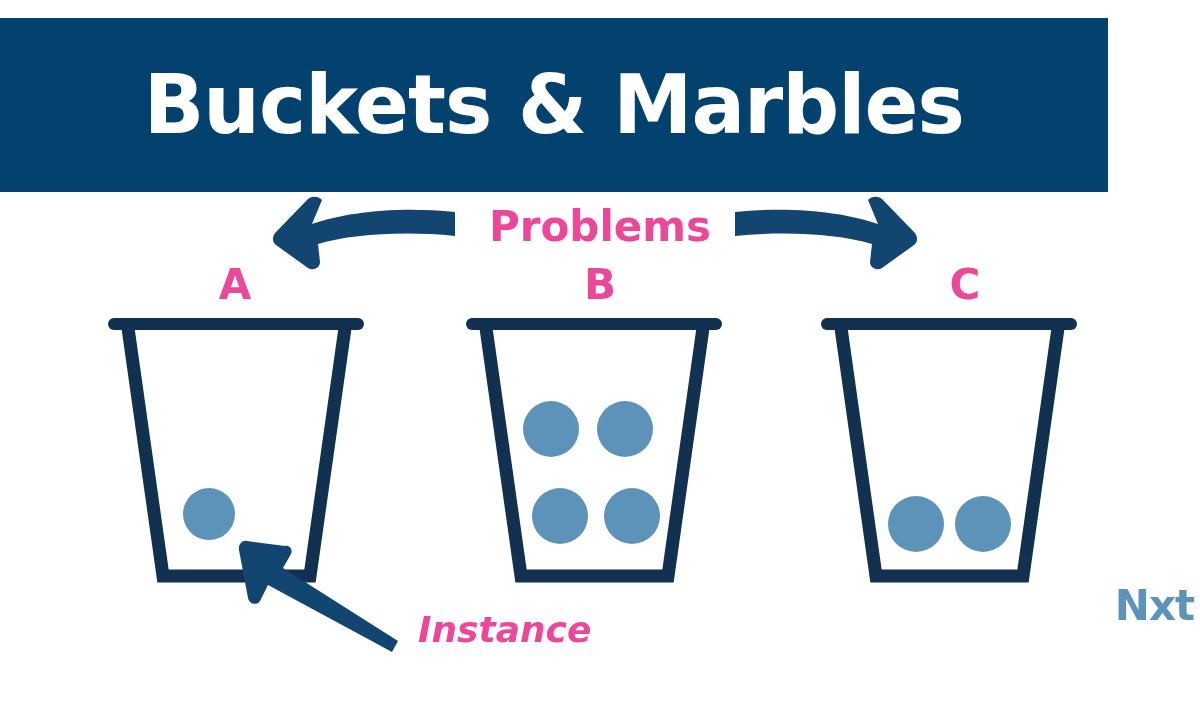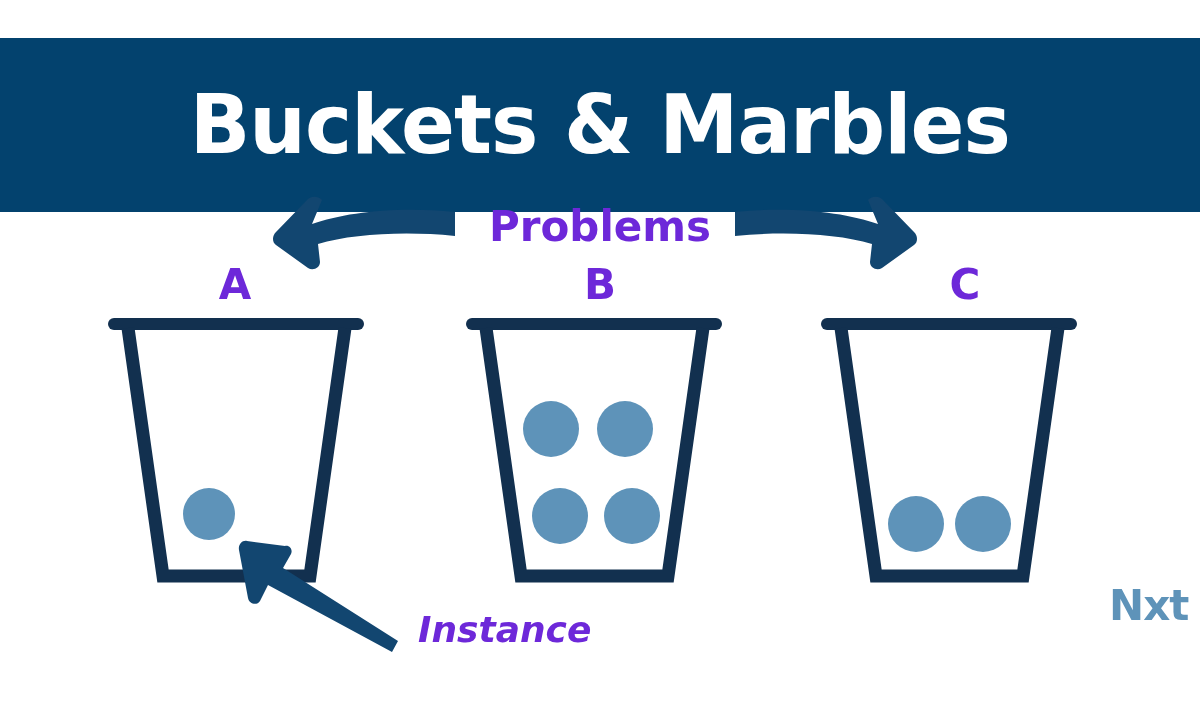--- a/index.html
+++ b/index.html
@@ -16,27 +16,26 @@
     height: 714px;
     background: #ffffff;
     overflow: hidden;
   }
 
   
   #header-banner {
     position: absolute;
     left: 0;
     top: 18px;
-    width: 1200px;
+    width: 1108px;
     height: 174px;
     background: #03426e;
     display: flex;
     align-items: center;
     justify-content: center;
-    margin-top: 20px;
   }
   #page-title {
     color: #ffffff;
     font-family: "DejaVu Sans", sans-serif;
     font-weight: bold;
     font-size: 82px;
     letter-spacing: -1px;
     line-height: 1;
     white-space: nowrap;
     transform: scaleX(0.97);
@@ -50,21 +49,21 @@
     width: 1200px;
     height: 714px;
   }
   #diagram svg {
     display: block;
   }
 
   
   .stage-label {
     position: absolute;
-    color: #6d28d9;
+    color: #ec4899;
     font-family: "DejaVu Sans", sans-serif;
     font-weight: bold;
     white-space: nowrap;
   }
   #label-problems {
     left: 0;
     top: 206px;
     width: 1200px;
     text-align: center;
     font-size: 42px;
@@ -107,20 +106,21 @@
     position: absolute;
     left: 1095px;
     top: 588px;
     width: 105px;
     height: 95px;
     color: #5e93b9;
     font-family: "DejaVu Sans", sans-serif;
     font-weight: bold;
     line-height: 0.88;
     letter-spacing: -1px;
+    text-align: center;
   }
   #brand-logo .logo-line-1 {
     display: block;
     font-size: 42px;
     margin-left: 14px;
   }
   #brand-logo .logo-line-2 {
     display: block;
     font-size: 42px;
     margin-left: 0px;

